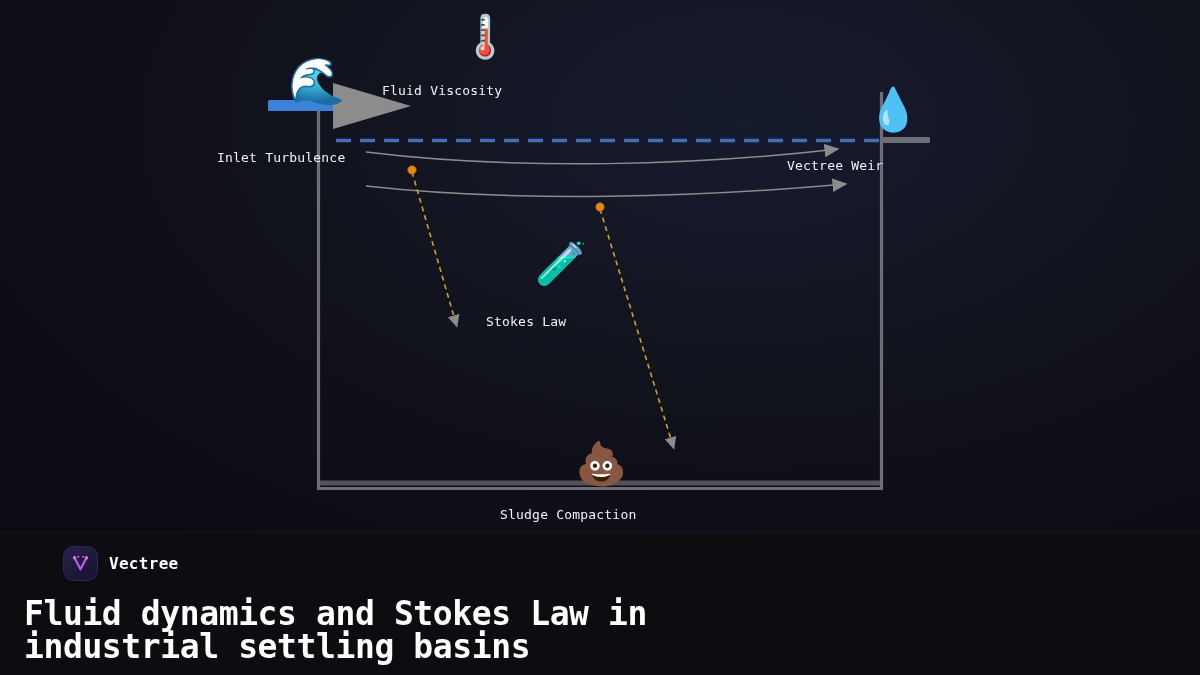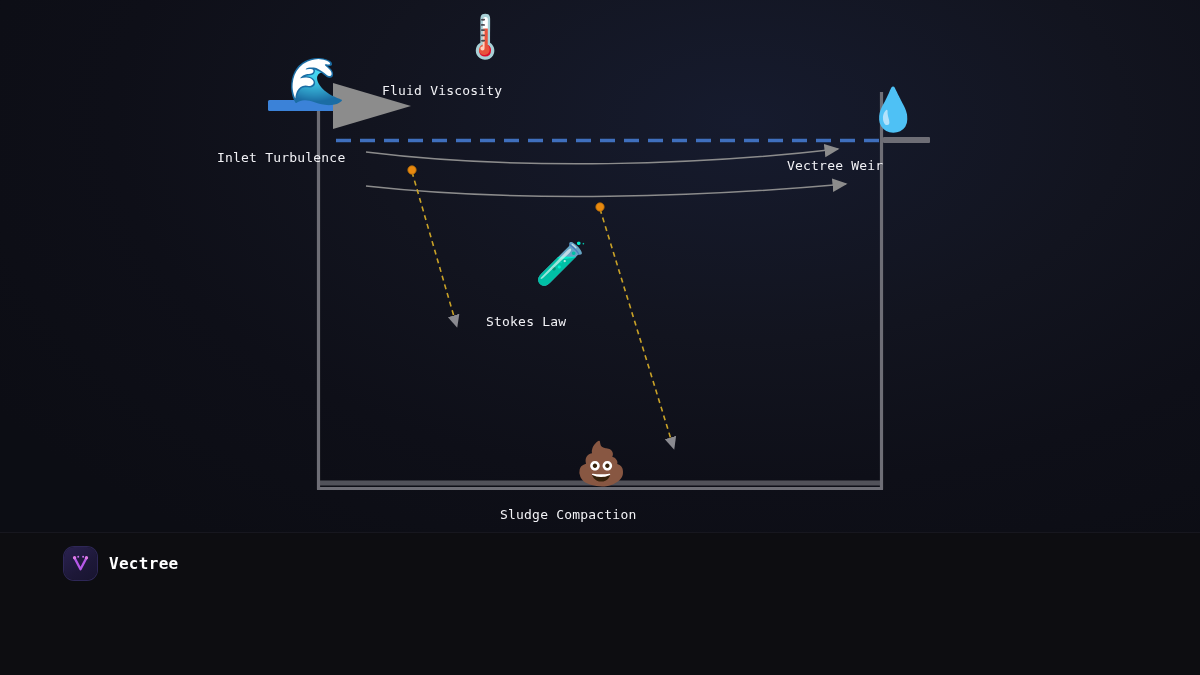--- a/index.html
+++ b/index.html
@@ -175,16 +175,17 @@
           <path d="M5.2 5.6 L12 18.6 L18.8 5.6" fill="none" stroke="#b558e8" stroke-width="2.6" stroke-linecap="round" stroke-linejoin="round"></path>
           <circle cx="5.2" cy="5.4" r="1.9" fill="#e07be8"></circle>
           <circle cx="18.8" cy="5.4" r="1.9" fill="#e07be8"></circle>
           <circle cx="9.4" cy="4.3" r="1.1" fill="#c76ff0"></circle>
           <circle cx="15.0" cy="4.3" r="1.1" fill="#c76ff0"></circle>
         </svg>
       </div>
       <div id="brand-name">Vectree</div>
     </div>
 
+    <div id="headline">Fluid dynamics and Stokes Law in industrial settling basins</div>
   </div>
 
 
 </div>
 
 </body></html>

